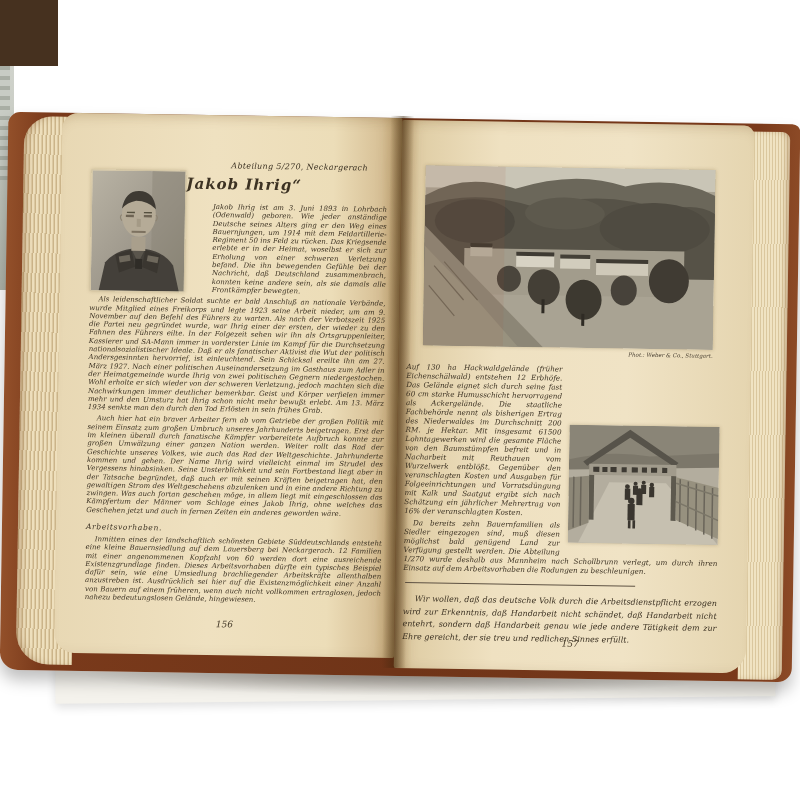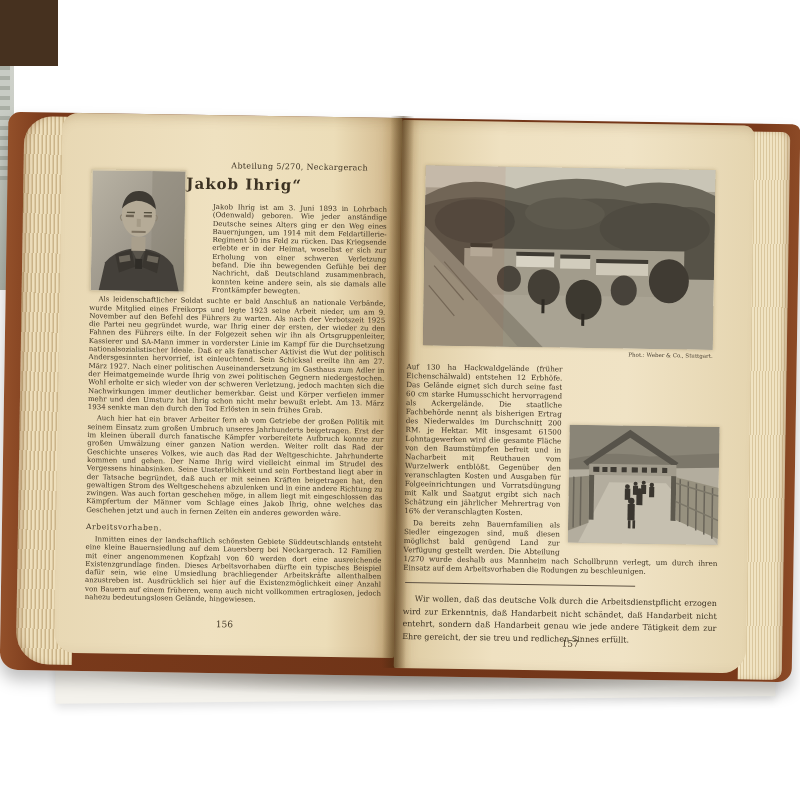--- a/index.html
+++ b/index.html
@@ -1,17 +1,17 @@
 <!DOCTYPE html>
 <html><head>
 <meta charset="utf-8">
 <style>
   html,body{margin:0;padding:0;background:#ffffff;}
   .scene{position:relative;width:800px;height:800px;background:#ffffff;overflow:hidden;
-         font-family:"DejaVu Serif", serif;}
+         font-family:"DejaVu Serif", serif;font-style:italic;}
   
   .bg-strip-left{position:absolute;left:0;top:130;width:14px;height:290px;
     background:linear-gradient(180deg,#d9dbd5 0%,#c2c6bd 60%,#aeb3a9 100%);}
   .bg-strip-left2{position:absolute;left:0;top:430;width:10px;height:180px;
     background:repeating-linear-gradient(180deg,#c8ccc4 0 6px,#a9aea4 6px 10px);}
   .bg-dark-corner{position:absolute;left:0;top:612;width:58px;height:66px;background:#46311f;}
   .under-sheet{position:absolute;left:55px;top:600px;width:720px;height:100px;
     background:#f4f2ec;transform:rotate(-0.6deg);box-shadow:0 4px 10px rgba(0,0,0,.12);}
   .book-shadow{position:absolute;left:80px;top:652px;width:660px;height:44px;border-radius:50%;
     background:radial-gradient(ellipse at center, rgba(40,25,10,.30) 0%, rgba(40,25,10,0) 70%);}

